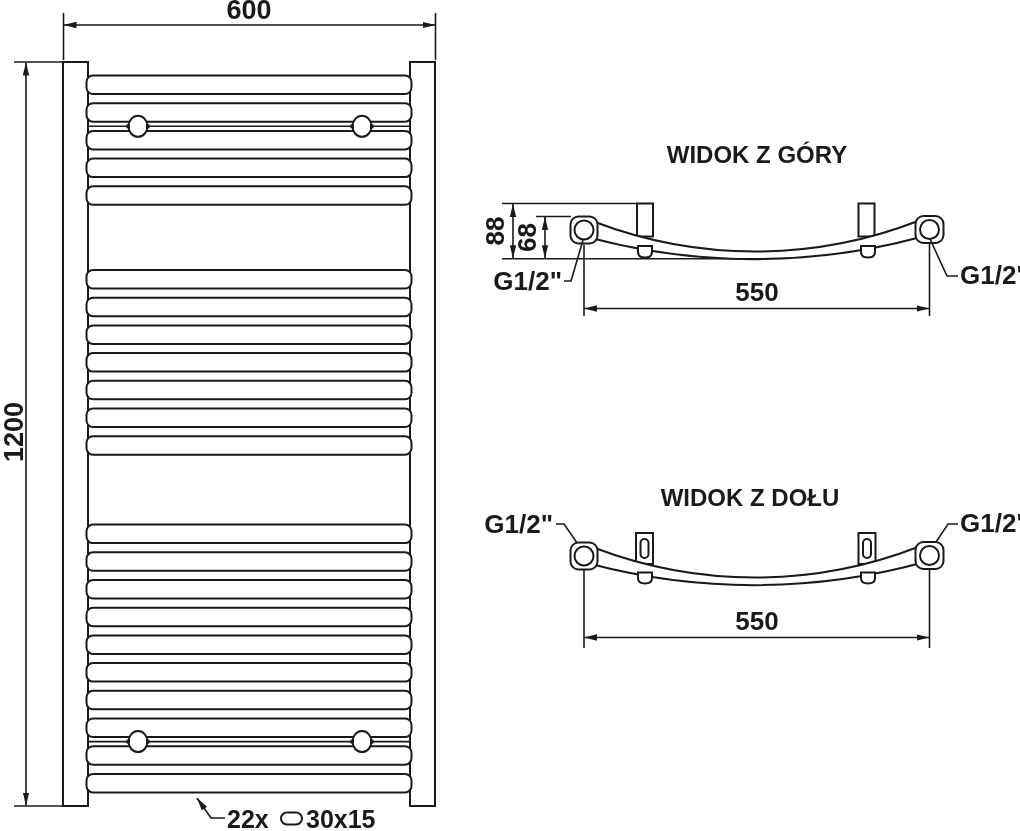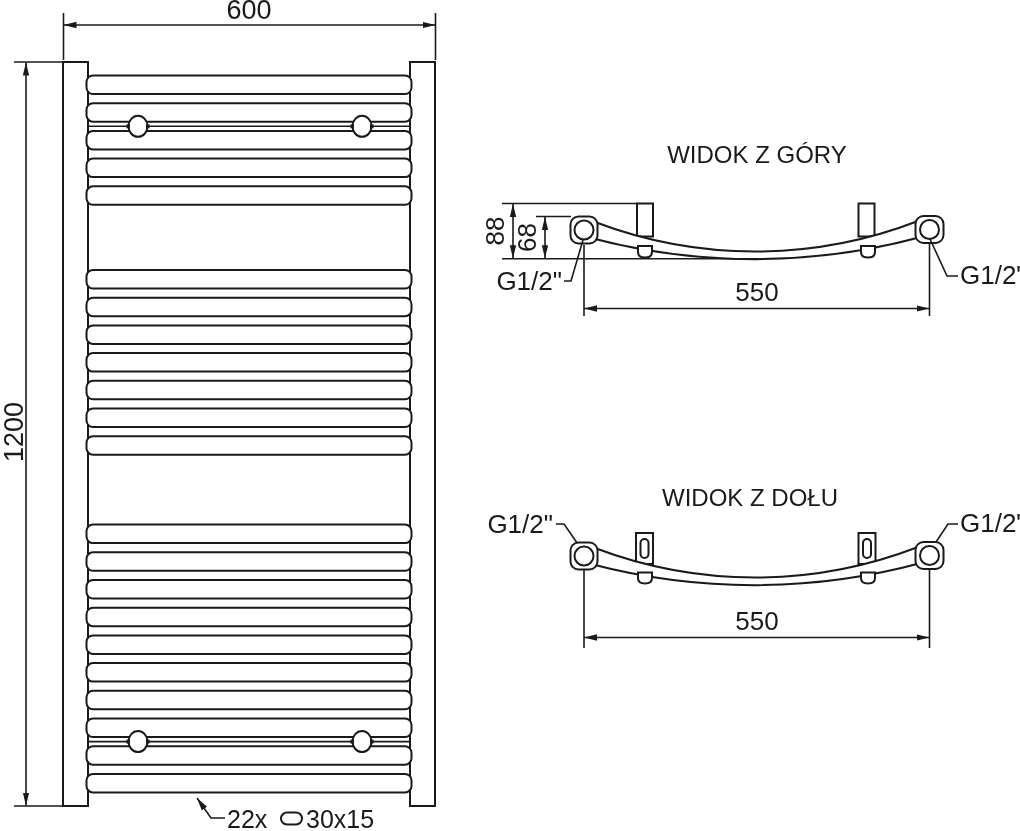--- a/index.html
+++ b/index.html
@@ -1,16 +1,16 @@
 <!DOCTYPE html>
 <html><head>
 <meta charset="utf-8">
 <style>
   html,body{margin:0;padding:0;background:#fff;}
-  .canvas{position:relative;width:1020px;height:831px;background:#ffffff;overflow:hidden;}
+  .canvas{position:relative;width:1020px;height:831px;background:#ffffff;overflow:hidden;font-weight:bold;}
   svg{display:block;}
   svg text{font-family:"Liberation Sans","DejaVu Sans",sans-serif;fill:#1a1a1a;}
   .dim-txt{font-size:27px;}
   .dim-txt-sm{font-size:26px;}
   .title-txt{font-size:24px;}
   .anno-txt{font-size:25px;}
   .ln{stroke:#1a1a1a;stroke-width:2;fill:none;}
   .ln-thin{stroke:#1a1a1a;stroke-width:1.6;fill:none;}
   .shape{stroke:#1a1a1a;stroke-width:2;fill:#ffffff;}
   .tick{stroke:#1a1a1a;stroke-width:4;fill:none;}

